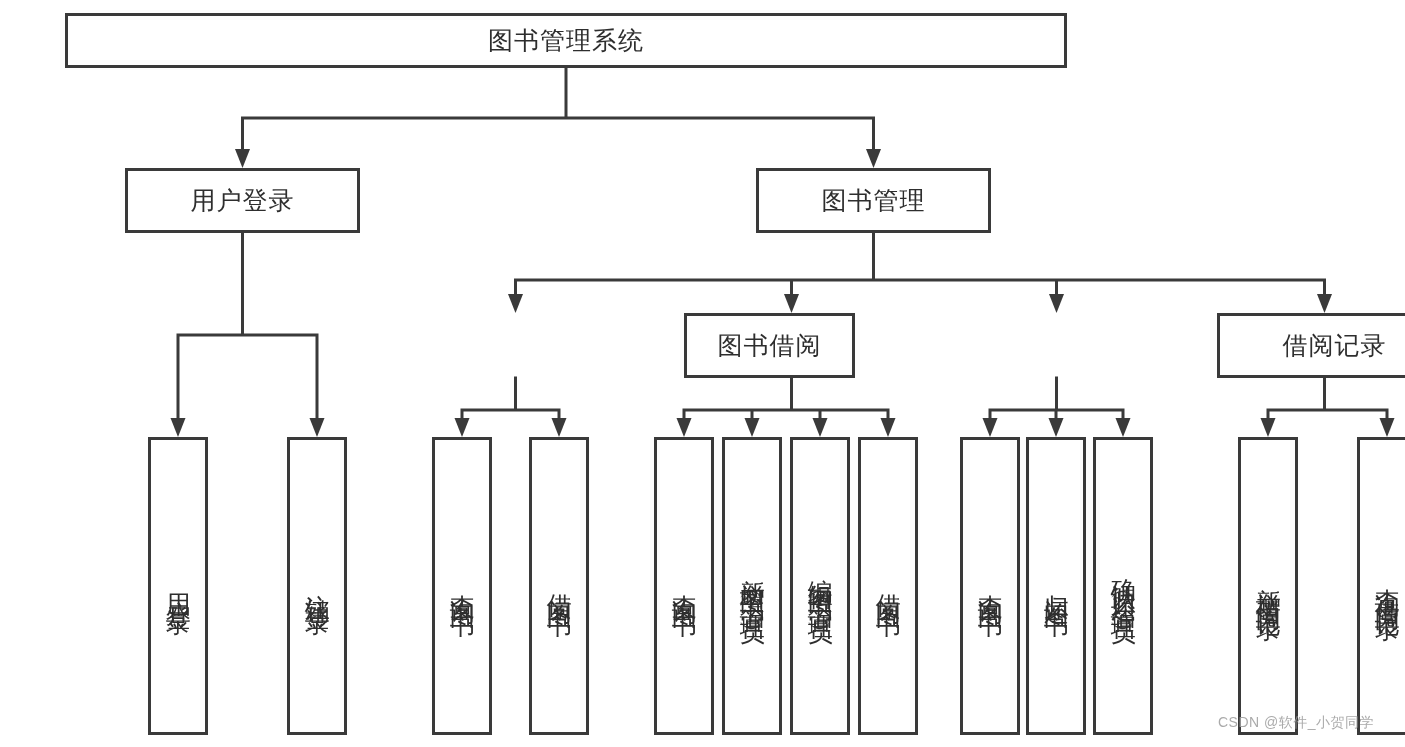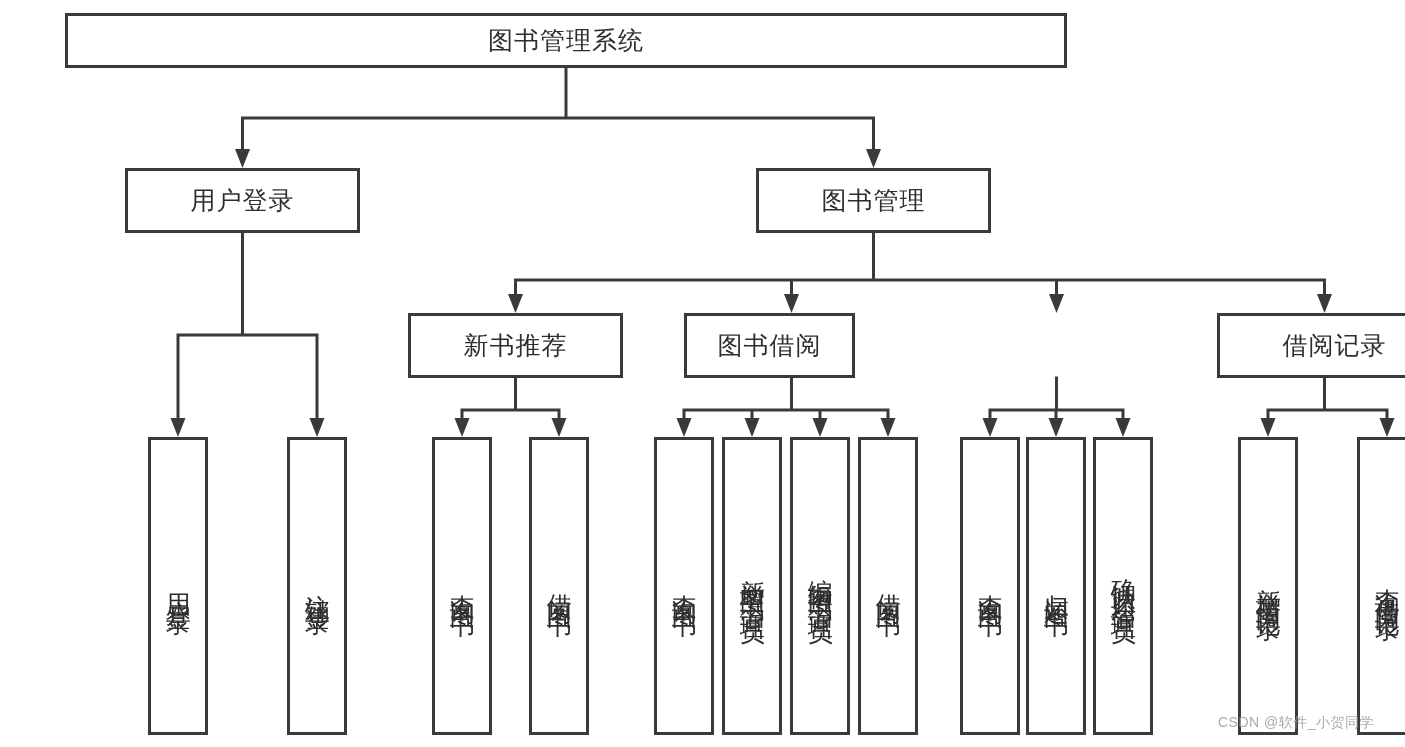--- a/index.html
+++ b/index.html
@@ -114,21 +114,20 @@
       <path d="M1224,437 l-7.5,-19 h15 z"></path>
       <path d="M1343,437 l-7.5,-19 h15 z"></path>
     </g>
   </svg>
 
   <div class="node" style="left:21px; top:13px; width:1002px; height:55px;">图书管理系统</div>
 
   <div class="node" style="left:81px; top:168px; width:235px; height:65px;">用户登录</div>
   <div class="node" style="left:712px; top:168px; width:235px; height:65px;">图书管理</div>
 
-  <div class="node" style="left:364px; top:313px; width:215px; height:65px;">新书推荐</div>
   <div class="node" style="left:640px; top:313px; width:171px; height:65px;">图书借阅</div>
   <div class="node" style="left:1173px; top:313px; width:235px; height:65px;">借阅记录</div>
 
   <div class="leaf" style="left:104px;">
     <span>用户登录</span>
   </div>
   <div class="leaf" style="left:243px;">
     <span>注销登录</span>
   </div>
 

